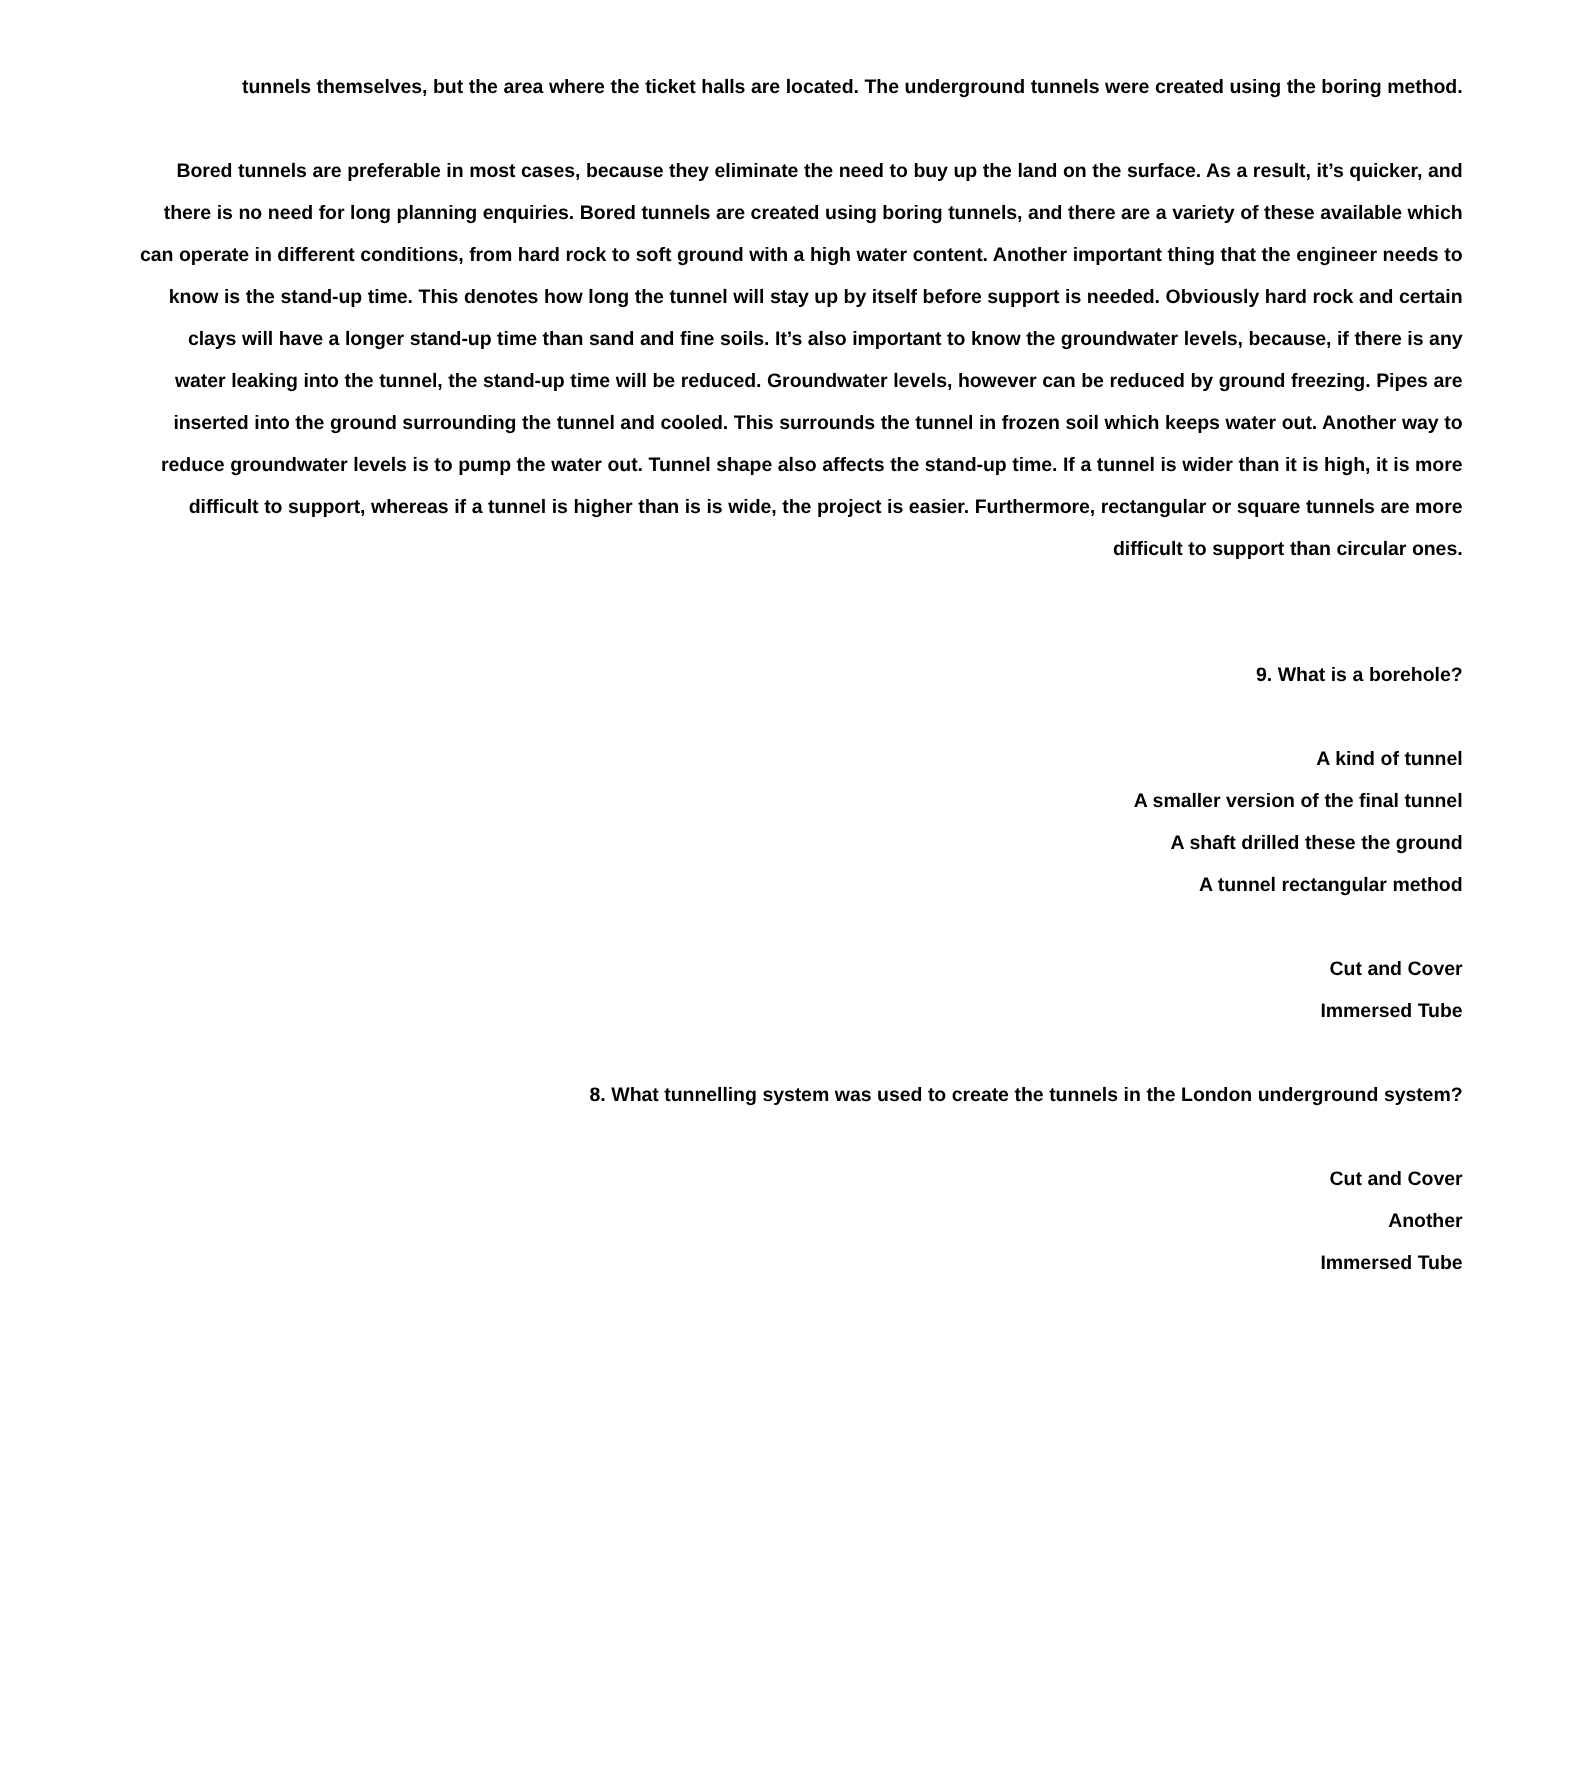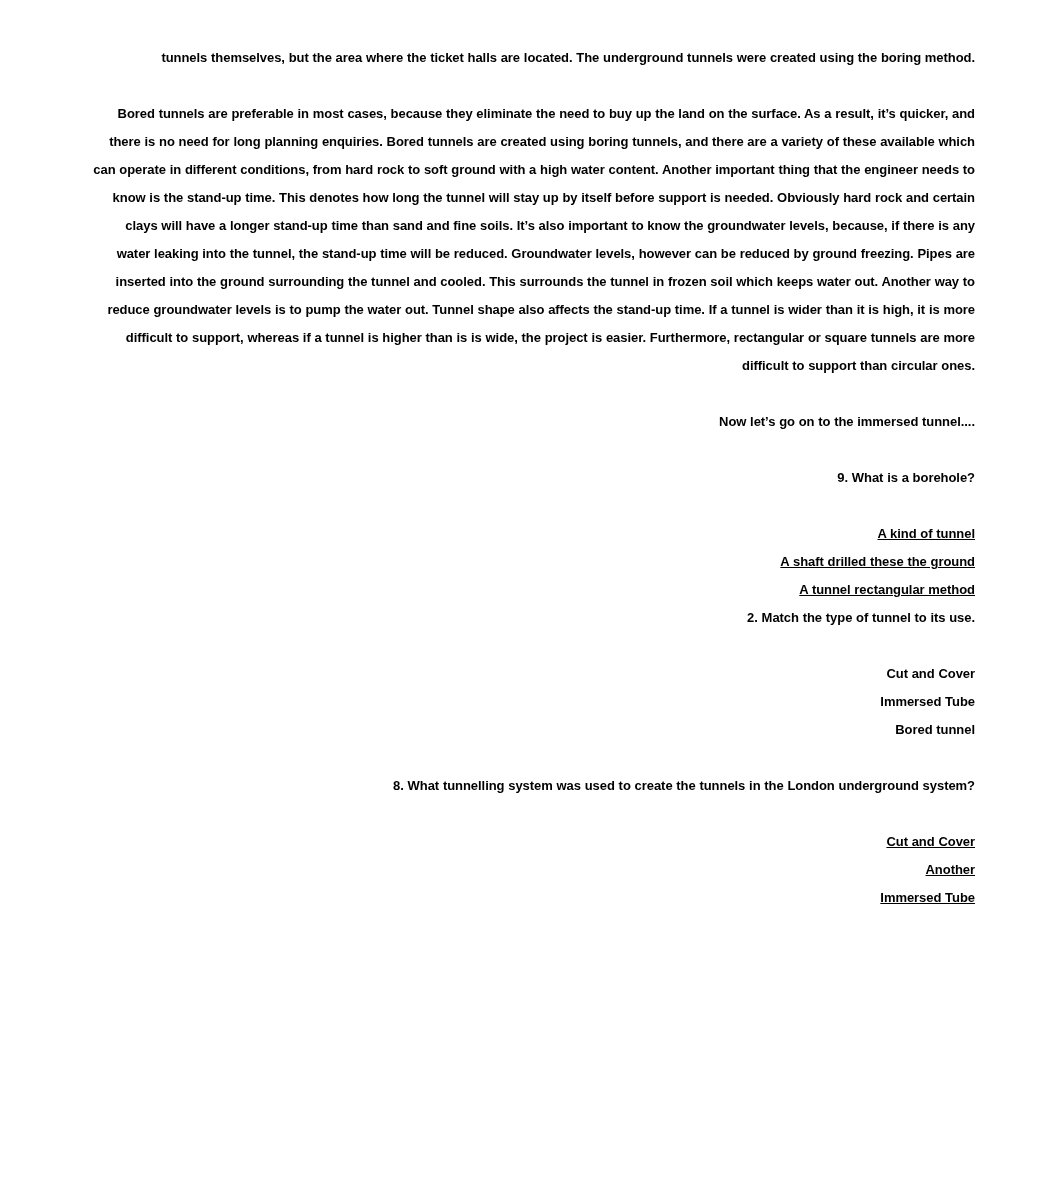--- a/index.html
+++ b/index.html
@@ -35,21 +35,20 @@
     margin: 0;
     padding: 0;
     max-width: 890px;
   }
   .spacer {
     height: 28px;
   }
   .option-line {
     margin: 0;
     padding: 0 0 0 5px;
-    text-decoration: underline;
   }
   .plain-line {
     margin: 0;
     padding: 0;
   }
   .q-line {
     margin: 0;
     padding: 0;
     max-width: 890px;
   }
@@ -61,39 +60,37 @@
   <div class="doc-body">
 
     <p class="para">tunnels themselves, but the area where the ticket halls are located.  The underground tunnels were created using the boring method.</p>
 
     <div class="spacer"></div>
 
     <p class="para">Bored tunnels are preferable in most cases, because they eliminate the need to buy up the land on the surface.  As a result, it’s quicker, and there is no need for long planning enquiries.  Bored tunnels are created using boring tunnels, and there are a variety of these available which can operate in different conditions, from hard rock to soft ground with a high water content.  Another important thing that the engineer needs to know is the stand-up time.  This denotes how long the tunnel will stay up by itself before support is needed.  Obviously hard rock and certain clays will have a longer stand-up time than sand and fine soils.  It’s also important to know the groundwater levels, because, if there is any water leaking into the tunnel, the stand-up time will be reduced.  Groundwater levels, however can be reduced by ground freezing.  Pipes are inserted into the ground surrounding the tunnel and cooled.  This surrounds the tunnel in frozen soil which keeps water out.  Another way to reduce groundwater levels is to pump the water out.  Tunnel shape also affects the stand-up time.  If a tunnel is wider than it is high, it is more difficult to support, whereas if a tunnel is higher than is is wide, the project is easier.  Furthermore, rectangular or square tunnels are more difficult to support than circular ones.</p>
 
     <div class="spacer"></div>
 
-    <p class="para">Now let’s go on to the immersed tunnel....</p>
 
     <div class="spacer"></div>
 
     <p class="q-line">9. What is a borehole?</p>
 
     <div class="spacer"></div>
 
     <p class="option-line">A kind of tunnel</p>
+    <p class="option-line">A smaller version of the final tunnel</p>
     <p class="option-line">A shaft drilled these the ground</p>
     <p class="option-line">A tunnel rectangular method</p>
 
-    <p class="q-line">2. Match the type of tunnel to its use.</p>
 
     <div class="spacer"></div>
 
     <p class="plain-line">Cut and Cover</p>
     <p class="plain-line">Immersed Tube</p>
-    <p class="plain-line">Bored tunnel</p>
 
     <div class="spacer"></div>
 
     <p class="q-line">8. What tunnelling system was used to create the tunnels in the London underground system?</p>
 
     <div class="spacer"></div>
 
     <p class="option-line">Cut and Cover</p>
     <p class="option-line">Another</p>
     <p class="option-line">Immersed Tube</p>

